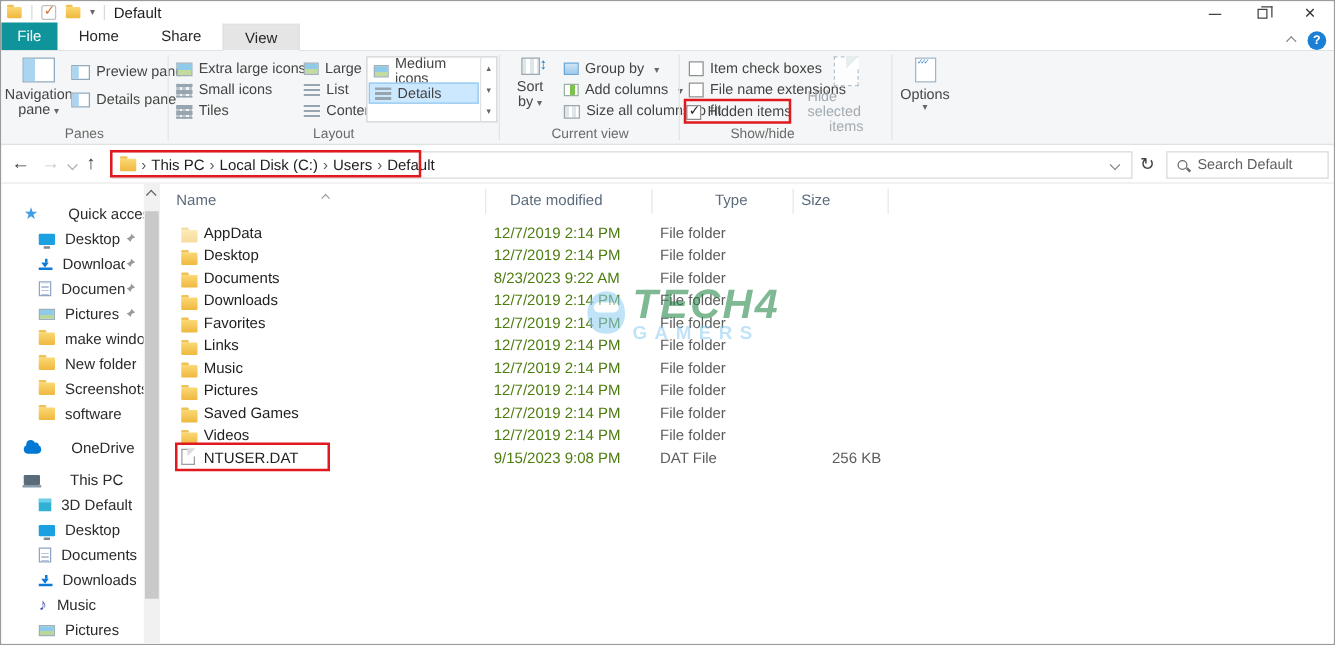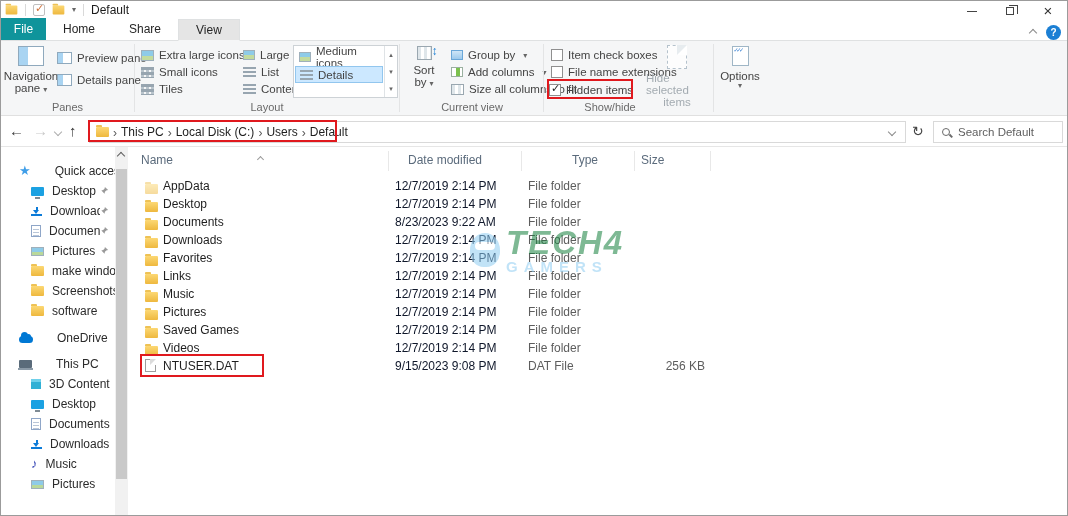--- a/index.html
+++ b/index.html
@@ -103,21 +103,21 @@
 
   .content { position:absolute; left:127px; top:0; right:0; bottom:0; }
   .hdr-label { position:absolute; top:6px; font-size:12px; color:#5b6b7c; }
   .hdr-sep { position:absolute; top:4px; height:20px; width:1px; background:#e8e8e8; }
   .sort-caret { position:absolute; left:130px; top:1px; }
   .sort-caret .chev { width:5px; height:5px; border-color:#9a9a9a; }
   .rows { position:absolute; left:0; top:30px; right:0; }
   .row { position:relative; height:18px; font-size:12px; line-height:18px; }
   .c-ic { position:absolute; left:17px; top:4px; }
   .c-name { position:absolute; left:35px; color:#1e1e1e; }
-  .c-date { position:absolute; left:267px; color:#0f172a; }
+  .c-date { position:absolute; left:267px; color:#4d7c0f; }
   .c-type { position:absolute; left:400px; color:#5d5d5d; }
   .c-size { position:absolute; left:505px; width:72px; text-align:right; color:#5d5d5d; }
 
   
   .ic-folder { width:13px; height:10px; background:linear-gradient(#fcd874,#eeb83e); border-radius:1px; position:relative; display:inline-block; }
   .ic-folder::before { content:''; position:absolute; left:0; top:-2px; width:6px; height:2px; background:#eec255; border-radius:1px 1px 0 0; }
   .ic-folder-hidden { opacity:.5; }
   .ic-page { width:11px; height:13px; background:#fff; border:1px solid #9d9d9d; position:relative; display:inline-block; }
   .ic-page::after { content:''; position:absolute; right:-1px; top:-1px; border:3px solid; border-color:#dcdcdc #fff #fff #dcdcdc; }
   .ic-star::before { content:'★'; color:#3f9ee8; font-size:13px; line-height:13px; }
@@ -369,39 +369,43 @@
         <span class="pin"><svg width="9" height="9" viewBox="0 0 10 10">
               <path d="M5.5 1l3.5 3.5-2 .5-1.5 1.5-.5 2L1.5 5l2-.5L5 3z" fill="#9a9a9a"></path>
             </svg></span>
       </div>
       <div class="sb-item lvl1">
         <span class="ic ic-folder"></span>
         <span class="sb-label">make windows 1</span>
       </div>
       <div class="sb-item lvl1">
         <span class="ic ic-folder"></span>
+        <span class="sb-label">New folder</span>
+      </div>
+      <div class="sb-item lvl1">
+        <span class="ic ic-folder"></span>
         <span class="sb-label">Screenshots</span>
       </div>
       <div class="sb-item lvl1">
         <span class="ic ic-folder"></span>
         <span class="sb-label">software</span>
       </div>
       <div class="sb-gap7"></div>
       <div class="sb-item lvl0">
         <span class="ic ic-cloud"></span>
         <span class="sb-label">OneDrive</span>
       </div>
       <div class="sb-gap6"></div>
       <div class="sb-item lvl0">
         <span class="ic ic-pc"></span>
         <span class="sb-label">This PC</span>
       </div>
       <div class="sb-item lvl1">
         <span class="ic ic-cube"></span>
-        <span class="sb-label">3D Content</span>
+        <span class="sb-label">3D Default</span>
       </div>
       <div class="sb-item lvl1">
         <span class="ic ic-monitor"></span>
         <span class="sb-label">Desktop</span>
       </div>
       <div class="sb-item lvl1">
         <span class="ic ic-doc"></span>
         <span class="sb-label">Documents</span>
       </div>
       <div class="sb-item lvl1">

